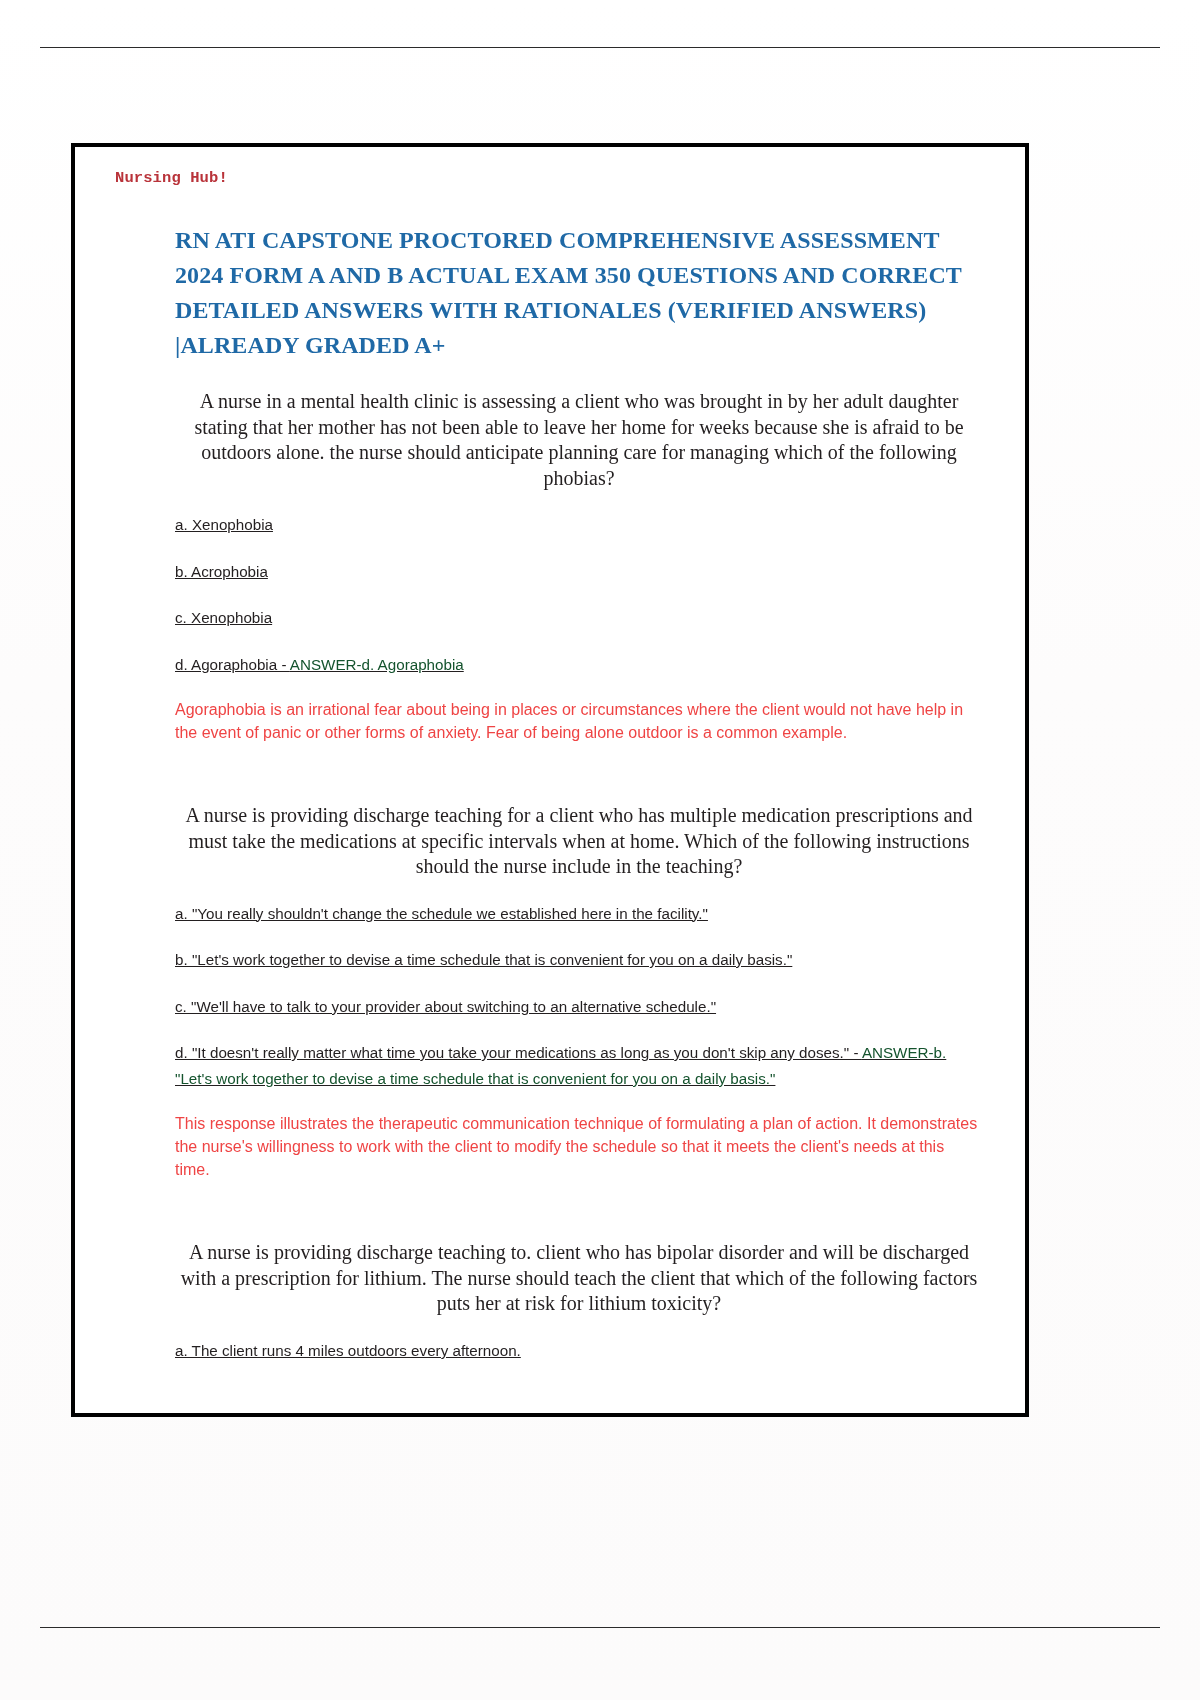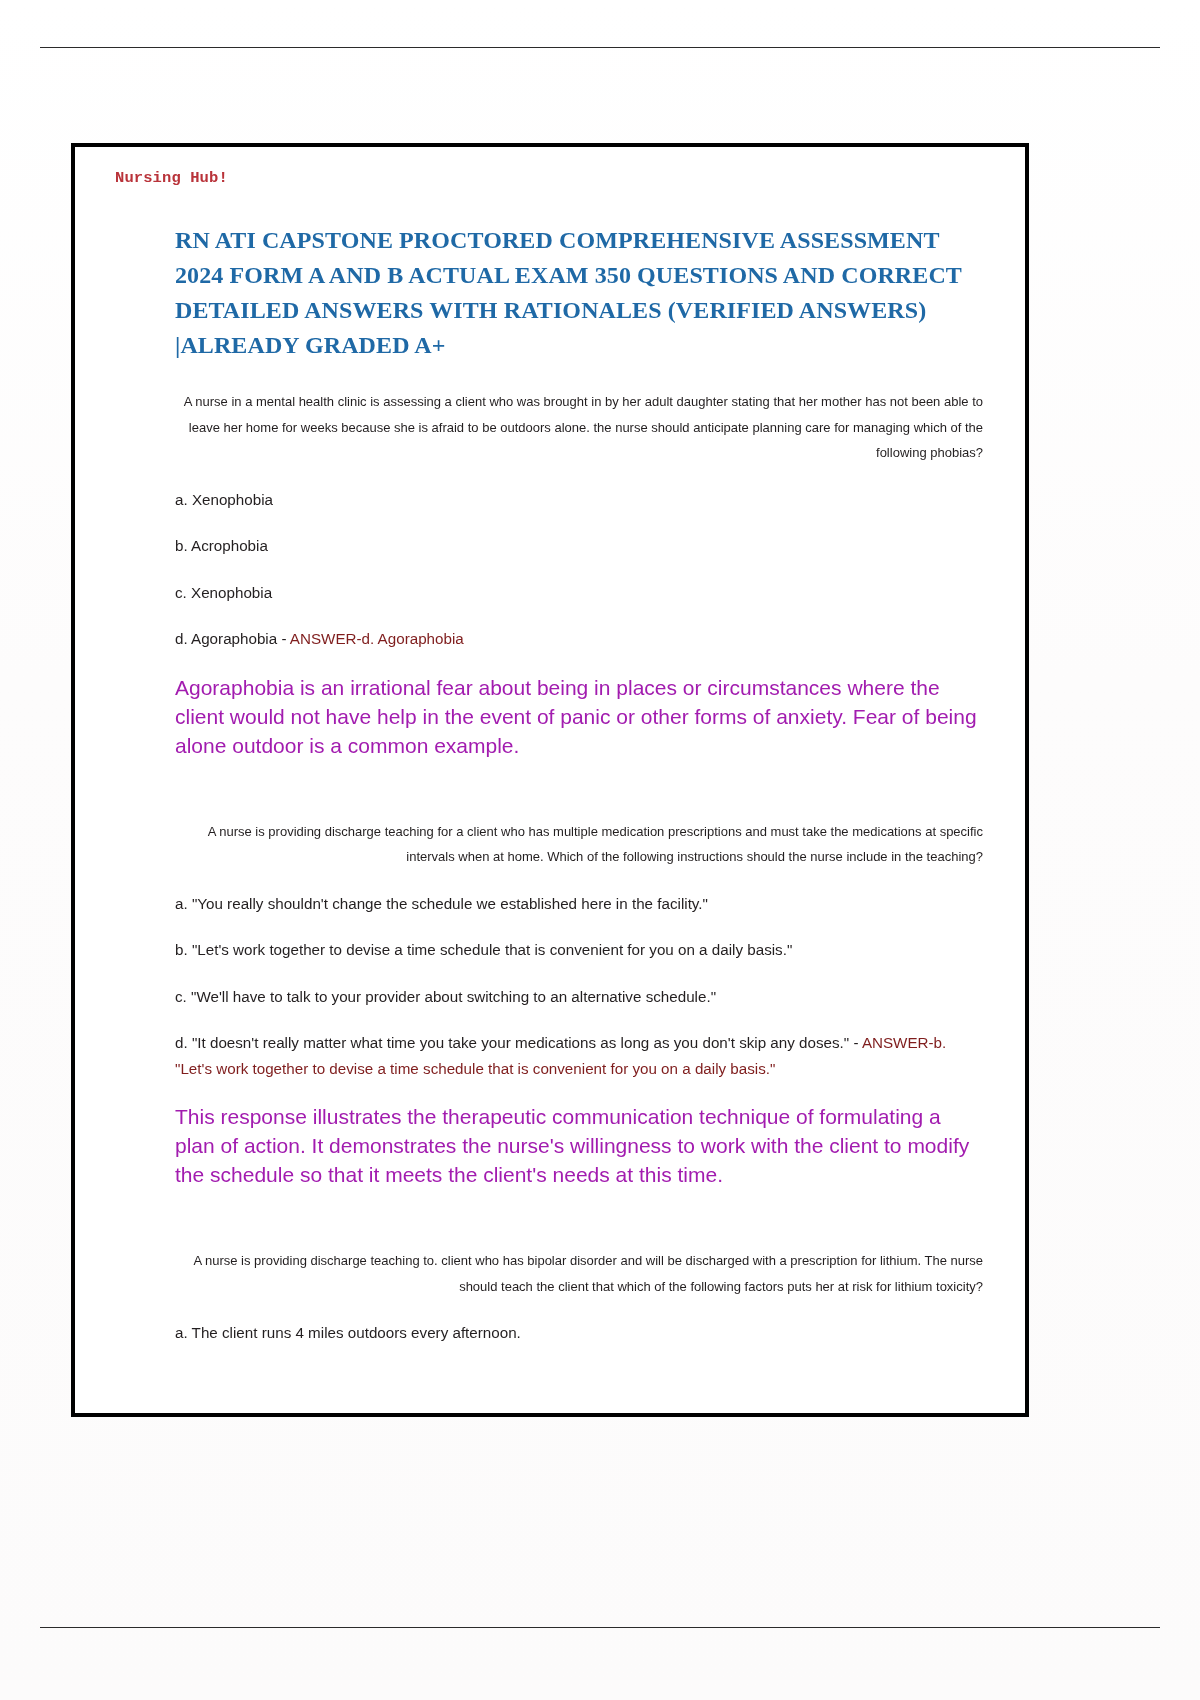--- a/index.html
+++ b/index.html
@@ -73,43 +73,45 @@
     font-family: "Liberation Serif", serif;
     font-weight: bold;
     font-size: 24px;
     line-height: 35px;
     color: #1f69a6;
     margin: 0 0 26px 0;
     letter-spacing: 0.1px;
   }
 
   p.q {
-    font-size: 13px;
+    font-size: 20px;
     line-height: 25.5px;
     color: #231f20;
     margin: 0 0 21px 0;
-    text-align: right;
+    text-align: center;
+    font-family: Liberation Serif, serif;
   }
 
   p.opt {
     font-size: 15.2px;
     line-height: 25.5px;
     color: #231f20;
     margin: 0 0 21px 0;
+    text-decoration: underline;
   }
 
   p.rationale {
-    font-size: 21px;
-    line-height: 29px;
-    color: #a21caf;
+    font-size: 16px;
+    line-height: 23px;
+    color: #ef4444;
     margin: 0 0 21px 0;
   }
 
   .ans {
-    color: #7f1d1d;
+    color: #14532d;
   }
 
   .gap-lg { height: 38px; }
 </style>
 </head>
 <body>
 
 <div class="page-canvas"></div>
 
 <div class="scan-rule top"></div>

